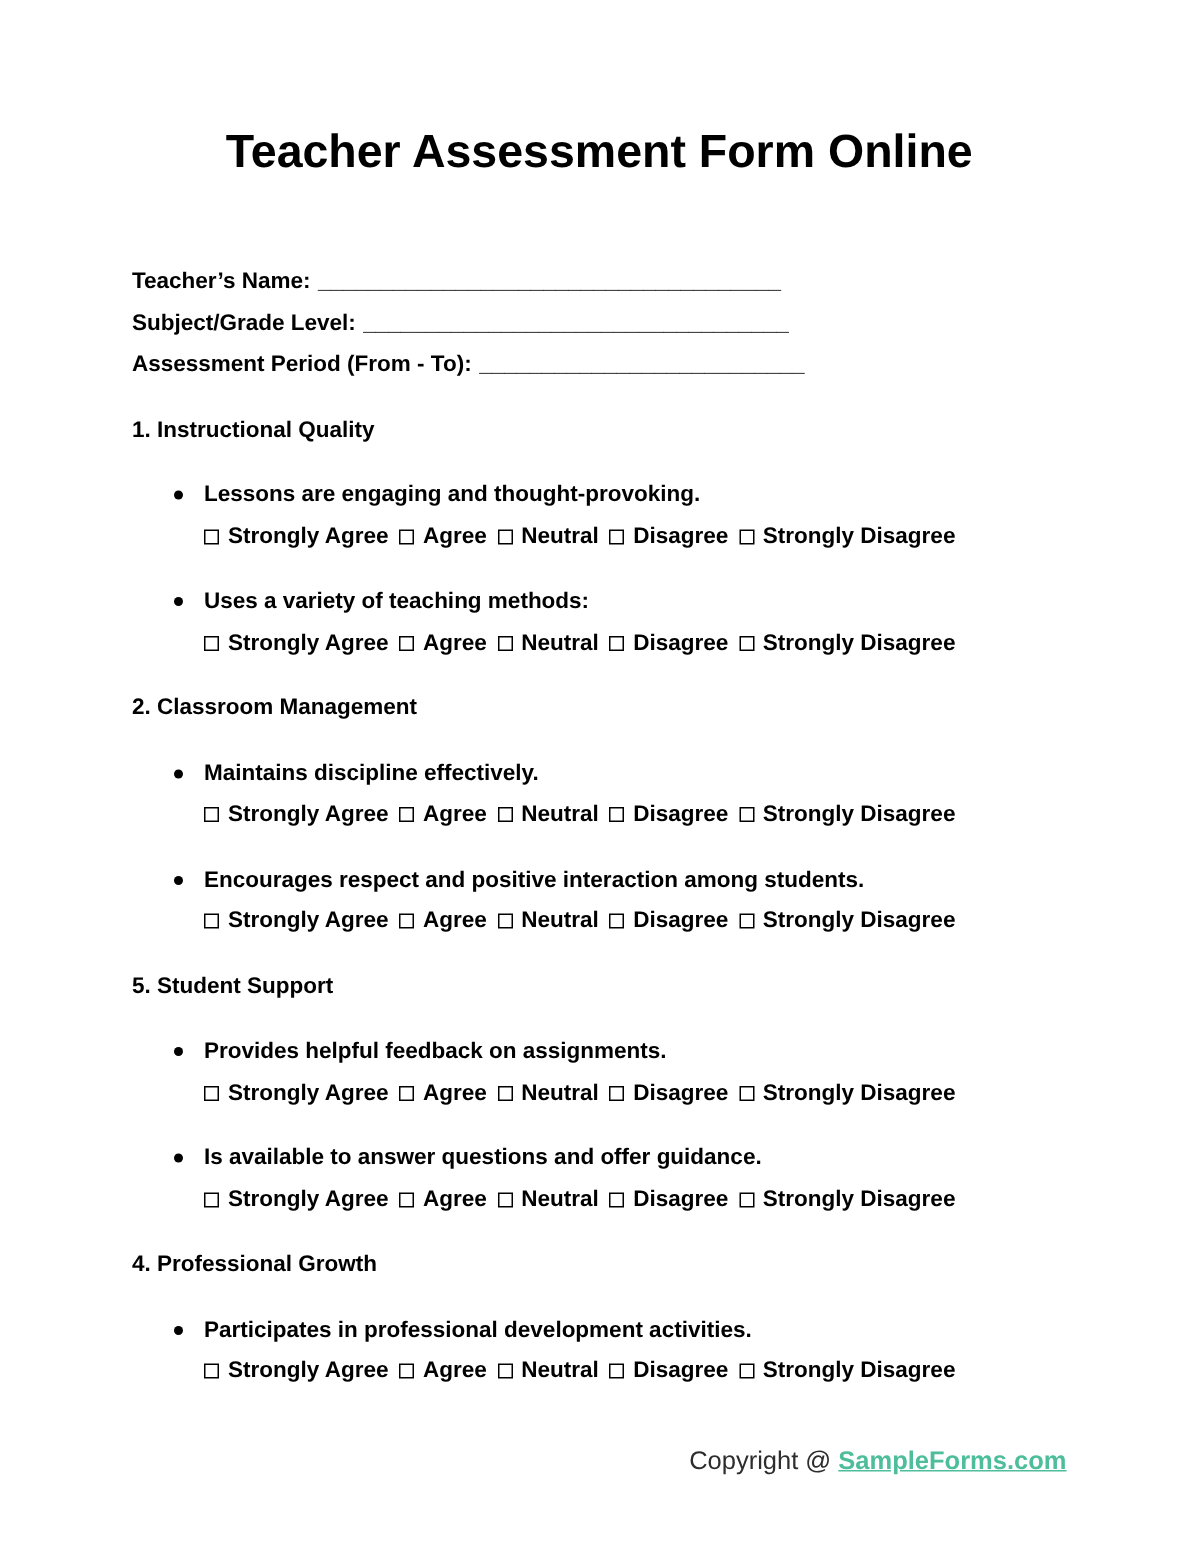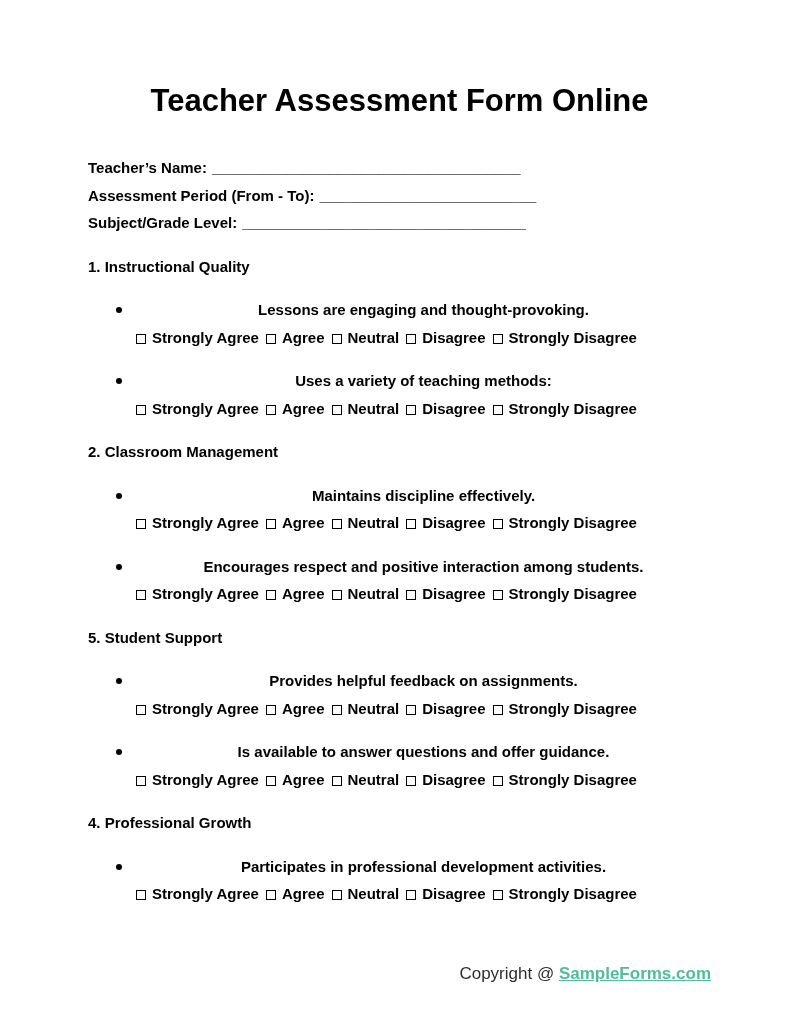--- a/index.html
+++ b/index.html
@@ -18,21 +18,21 @@
   }
   .title {
     margin: 82px 0 12px 0;
     font-size: 31px;
     line-height: 38px;
     font-weight: 700;
     text-align: center;
     white-space: nowrap;
   }
   .fields {
-    margin-top: 34px;
+    margin-top: 54px;
   }
   .field-line {
     font-size: 15px;
     line-height: 27.5px;
     font-weight: 700;
     white-space: nowrap;
   }
   .field-blank {
     margin-left: 5px;
     letter-spacing: 0;
@@ -54,21 +54,20 @@
     top: 11px;
     width: 6px;
     height: 6px;
     border-radius: 50%;
     background: #000000;
   }
   .statement {
     font-size: 15px;
     line-height: 27.5px;
     font-weight: 700;
-    text-align: center;
   }
   .options-row {
     font-size: 15px;
     line-height: 27.5px;
     font-weight: 700;
     white-space: nowrap;
   }
   .option { margin-right: 7px; }
   .option:last-child { margin-right: 0; }
   .checkbox {
@@ -104,24 +103,24 @@
 <div class="page">
   <div class="content">
 
     <h1 class="title">Teacher Assessment Form Online</h1>
 
     <div class="fields">
       <div class="field-line">
         <span>Teacher’s Name:</span><span class="field-blank">_____________________________________</span>
       </div>
       <div class="field-line">
-        <span>Assessment Period (From - To):</span><span class="field-blank">__________________________</span>
+        <span>Subject/Grade Level:</span><span class="field-blank">__________________________________</span>
       </div>
       <div class="field-line">
-        <span>Subject/Grade Level:</span><span class="field-blank">__________________________________</span>
+        <span>Assessment Period (From - To):</span><span class="field-blank">__________________________</span>
       </div>
     </div>
 
 
     <p class="para">1. Instructional Quality</p>
 
     <div class="item">
       <span class="bullet"></span>
       <div class="statement">Lessons are engaging and thought-provoking.</div>
       <div class="options-row"><span class="option"><span class="checkbox"></span><span>Strongly Agree</span></span><span class="option"><span class="checkbox"></span><span>Agree</span></span><span class="option"><span class="checkbox"></span><span>Neutral</span></span><span class="option"><span class="checkbox"></span><span>Disagree</span></span><span class="option"><span class="checkbox"></span><span>Strongly Disagree</span></span></div>

